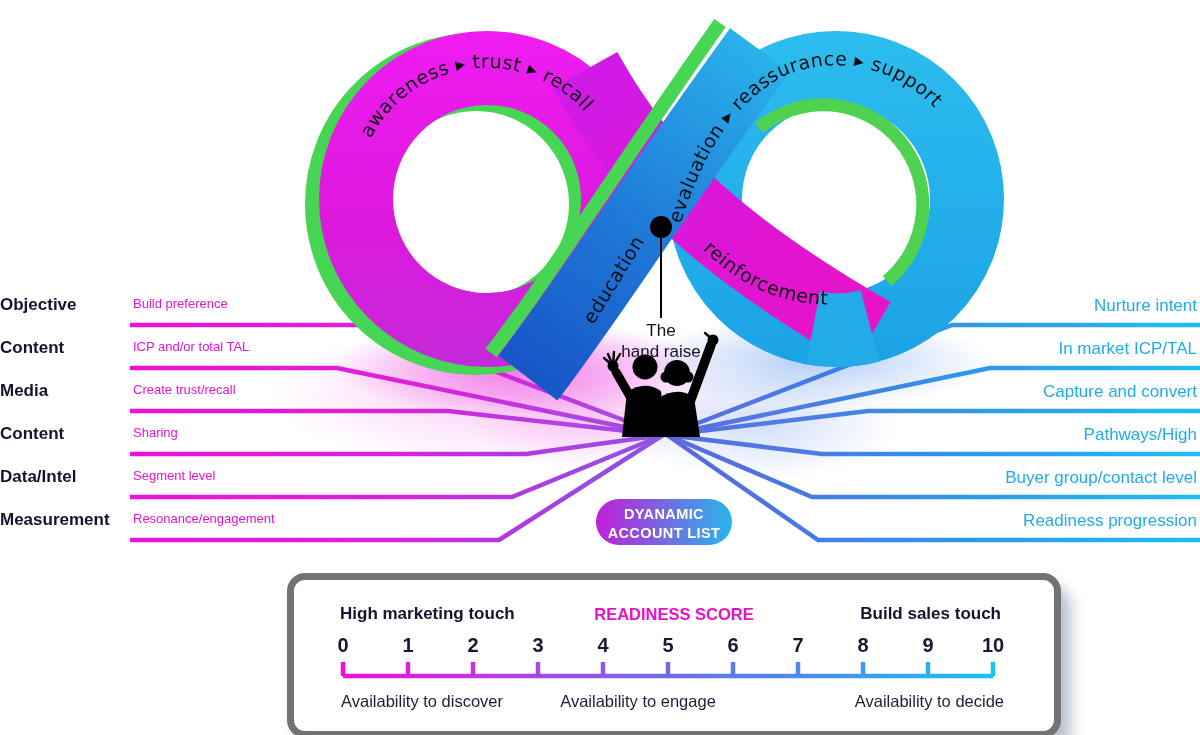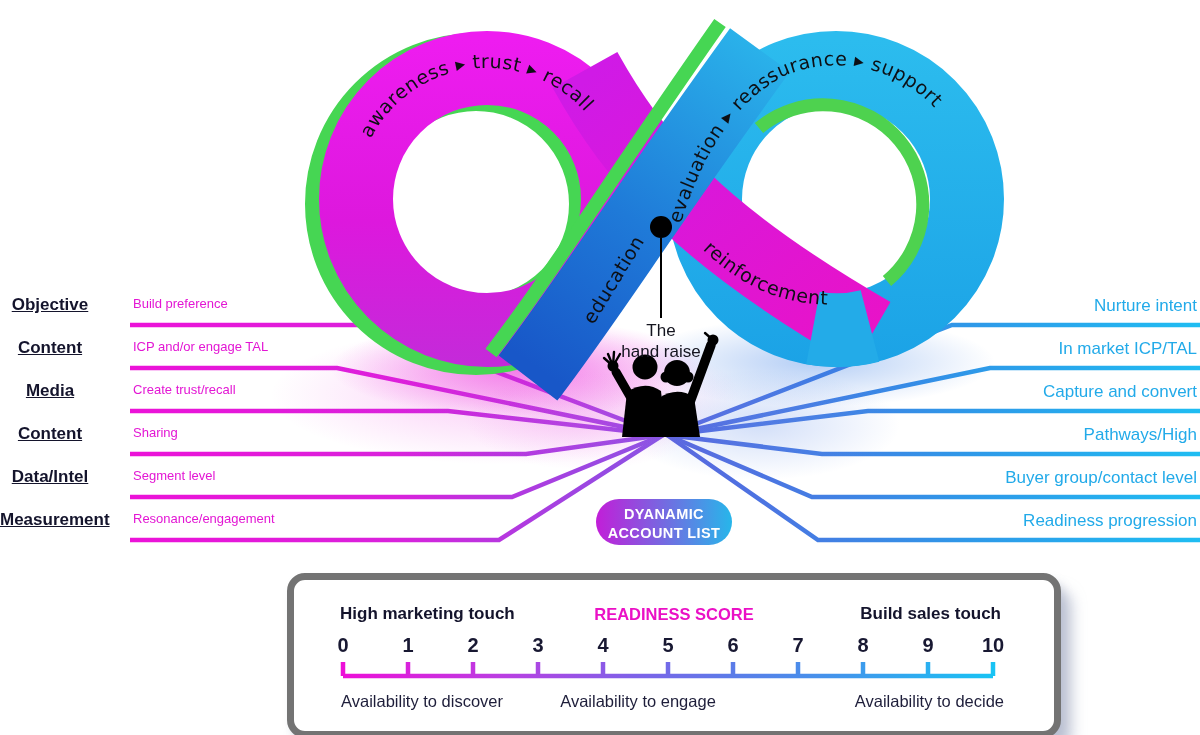--- a/index.html
+++ b/index.html
@@ -1,20 +1,20 @@
 <!DOCTYPE html>
 <html><head>
 <meta charset="utf-8">
 <style>
   html,body{margin:0;padding:0;background:#ffffff;}
   #stage{position:relative;width:1200px;height:735px;overflow:hidden;background:#ffffff;
          font-family:"Liberation Sans",sans-serif;}
   #stage svg{position:absolute;left:0;top:0;}
-  .row-label{position:absolute;left:0;width:100px;text-align:center;font-size:17px;font-weight:bold;
-             color:#14142c;text-decoration:underline;}
+  .row-label{position:absolute;left:0;width:100px;text-align:left;font-size:17px;font-weight:bold;
+             color:#14142c;}
   .row-left-val{position:absolute;left:133px;font-size:13px;color:#e316d4;}
   .row-right-val{position:absolute;right:3px;font-size:17px;color:#22aae9;text-align:right;}
   .hand-raise{position:absolute;left:591px;top:320px;width:140px;text-align:center;font-size:17px;
               line-height:1.25;color:#14141f;}
   .badge{position:absolute;left:596px;top:499px;width:136px;height:46px;border-radius:23px;
          background:linear-gradient(90deg,#c21ed8,#27b6ea);color:#ffffff;font-weight:bold;
          font-size:14.5px;letter-spacing:.4px;text-align:center;line-height:1.3;padding-top:6px;
          box-sizing:border-box;}
   .panel{position:absolute;left:287px;top:573px;width:760px;height:151px;background:#ffffff;
          border:7px solid #737373;border-radius:18px;
@@ -174,21 +174,21 @@
     <div>The</div>
     <div>hand raise</div>
   </div>
 
   <div>
     <div class="row-label" style="top:295px">Objective</div>
     <div class="row-left-val" style="top:296px">Build preference</div>
     <div class="row-right-val" style="top:296px">Nurture intent</div>
 
     <div class="row-label" style="top:338px">Content</div>
-    <div class="row-left-val" style="top:339px">ICP and/or engage TAL</div>
+    <div class="row-left-val" style="top:339px">ICP and/or total TAL</div>
     <div class="row-right-val" style="top:339px">In market ICP/TAL</div>
 
     <div class="row-label" style="top:381px">Media</div>
     <div class="row-left-val" style="top:382px">Create trust/recall</div>
     <div class="row-right-val" style="top:382px">Capture and convert</div>
 
     <div class="row-label" style="top:424px">Content</div>
     <div class="row-left-val" style="top:425px">Sharing</div>
     <div class="row-right-val" style="top:425px">Pathways/High</div>
 

